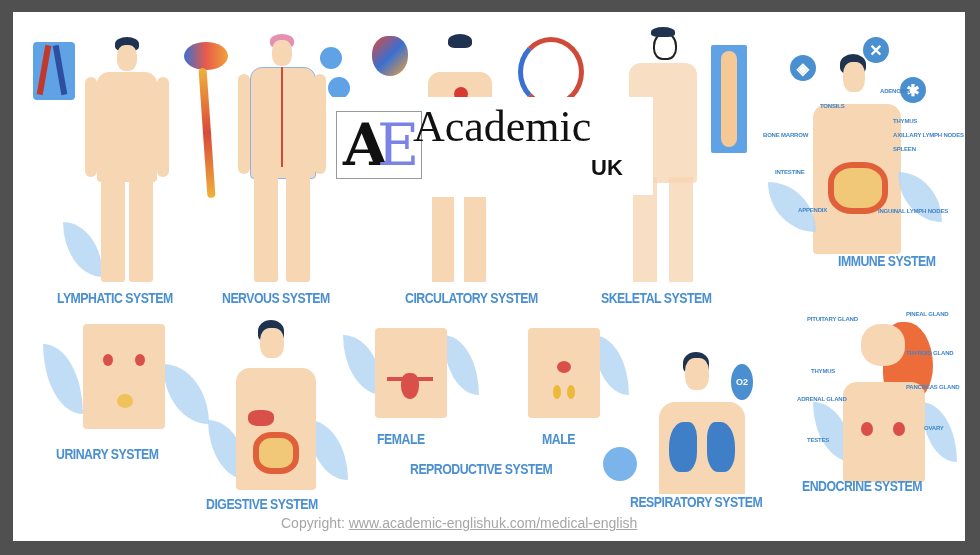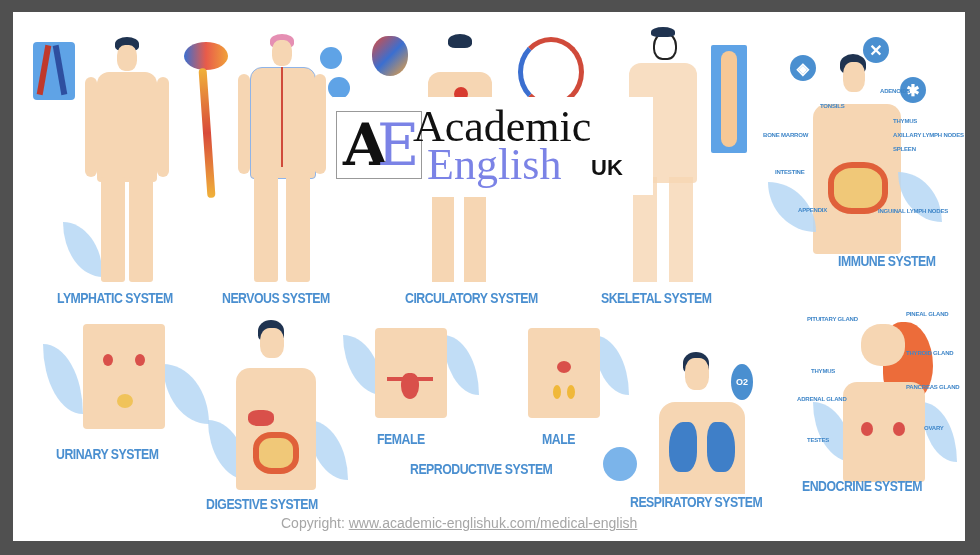--- a/index.html
+++ b/index.html
@@ -103,21 +103,20 @@
   <div class="label" style="left:392px;top:277px;">CIRCULATORY SYSTEM</div>
   <div class="label" style="left:588px;top:277px;">SKELETAL SYSTEM</div>
   <div class="label" style="left:825px;top:240px;">IMMUNE SYSTEM</div>
 
   <div class="logo">
     <div class="logo-box">
       <span class="logo-a">A</span>
       <span class="logo-e">E</span>
     </div>
     <div class="logo-academic">Academic</div>
-    <div class="logo-english">English</div>
     <div class="logo-uk">UK</div>
   </div>
 
 
   <div class="fig" style="left:20px;top:312px;width:170px;height:110px;">
     <div class="leaf" style="left:10px;top:20px;width:40px;height:70px;"></div>
     <div class="leaf" style="left:130px;top:40px;width:46px;height:60px;"></div>
     <div class="skin" style="position:absolute;left:50px;top:0px;width:82px;height:105px;border-radius:4px;"></div>
     <div style="position:absolute;left:70px;top:30px;width:10px;height:12px;background:#d9504a;border-radius:50%;"></div>
     <div style="position:absolute;left:102px;top:30px;width:10px;height:12px;background:#d9504a;border-radius:50%;"></div>

